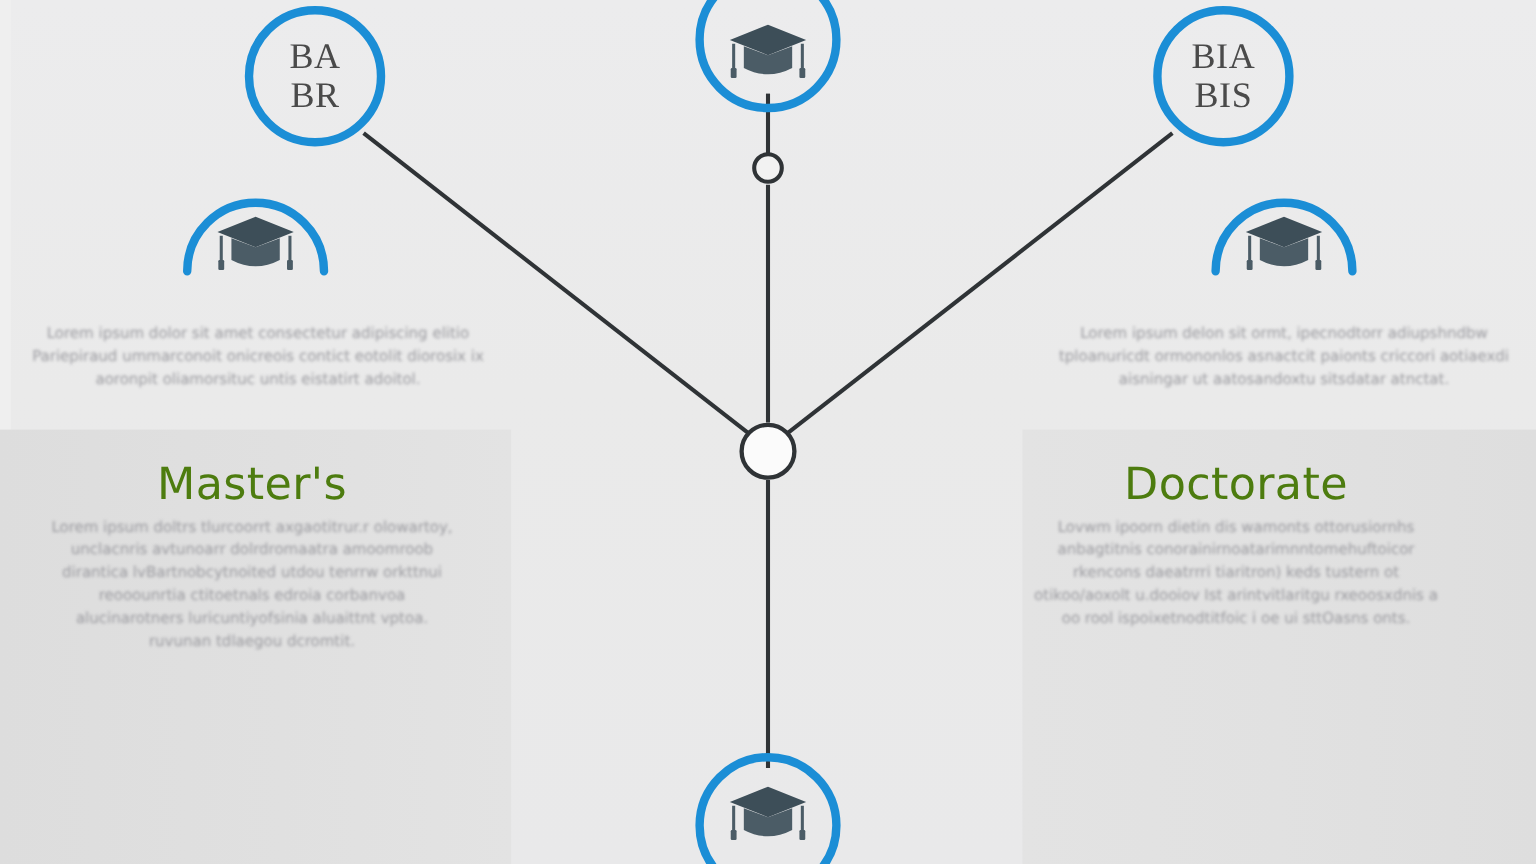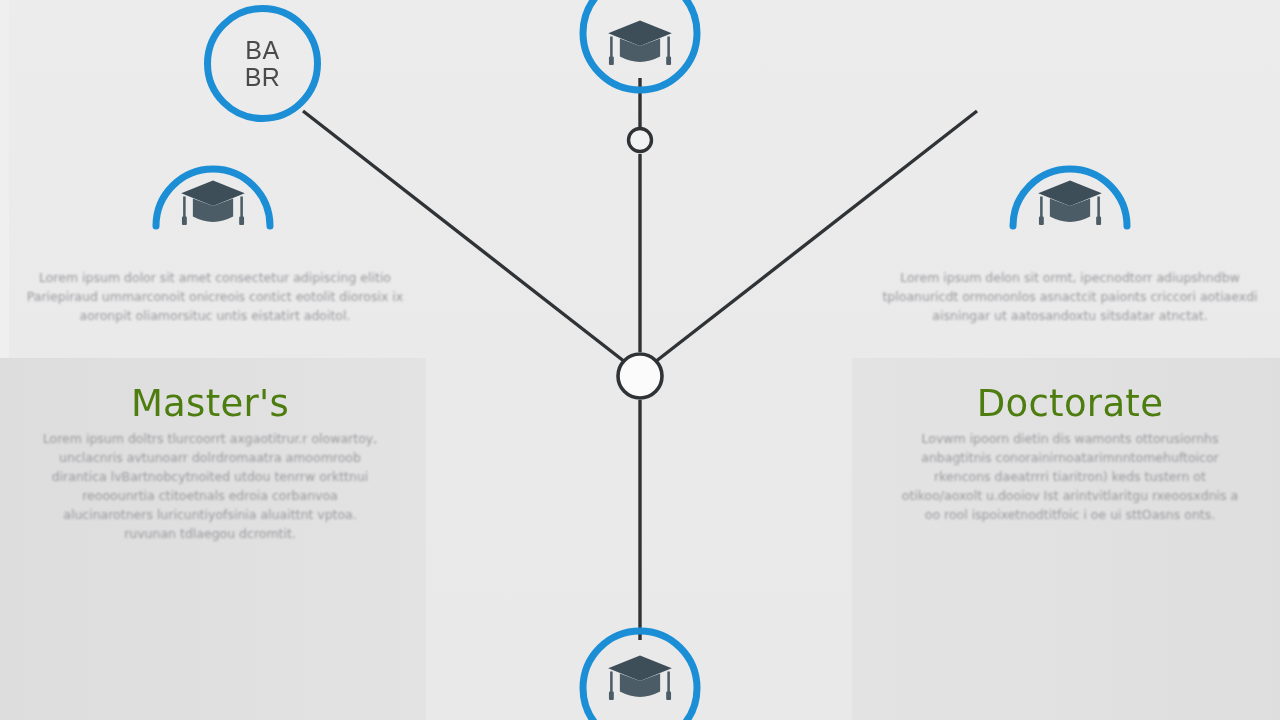--- a/index.html
+++ b/index.html
@@ -66,25 +66,25 @@
     justify-content: center;
   }
   .node-ring {
     border: 7px solid #1b8ed6;
     background: transparent;
   }
   .node-label {
     display: block;
     text-align: center;
     color: #4a4a4a;
-    font-size: 25px;
+    font-size: 30px;
     line-height: 1.05;
     letter-spacing: 0.5px;
     filter: blur(0.45px);
-    font-family: Liberation Sans, sans-serif;
+    font-family: Liberation Serif, serif;
   }
 
   
   .node-arc {
     position: absolute;
     overflow: visible;
   }
 
   
   .blurb {
@@ -98,21 +98,21 @@
   }
   .blurb-left  { left: 20px;  top: 268px; width: 390px; }
   .blurb-right { left: 875px; top: 268px; width: 390px; }
 
   .section {
     position: absolute;
     text-align: center;
     width: 400px;
   }
   .section-left  { left: 10px;  top: 382px; }
-  .section-right { left: 870px; top: 382px; }
+  .section-right { left: 830px; top: 382px; }
 
   .section-title {
     font-size: 37px;
     color: #4d7c0f;
     letter-spacing: 0.3px;
     margin: 0 0 4px 0;
     font-family: "DejaVu Sans", sans-serif;
     font-weight: 400;
   }
   .section-body {
@@ -150,20 +150,26 @@
     <circle cx="640" cy="376" r="22" fill="#fbfbfb" stroke="#2f3336" stroke-width="3.6"></circle>
   </svg>
 
   <div class="node node-ring" style="left:204px; top:5px; width:117px; height:117px;">
     <span class="node-label">
       <span>BA</span><br>
       <span>BR</span>
     </span>
   </div>
 
+  <div class="node node-ring" style="left:961px; top:5px; width:117px; height:117px;">
+    <span class="node-label">
+      <span>BIA</span><br>
+      <span>BIS</span>
+    </span>
+  </div>
 
   <svg class="node-arc" style="left:575px; top:-32px; width:130px; height:130px;" viewBox="0 0 130 130">
     <circle cx="65" cy="65" r="57" fill="none" stroke="#1b8ed6" stroke-width="7"></circle>
     <g transform="translate(65,78) scale(1.06)">
       <path d="M -30 -12 L 0 -24 L 30 -12 L 0 0 Z" fill="#3d4e58"></path>
       <path d="M -19 -7 L -19 10 Q 0 20 19 10 L 19 -7 L 0 0 Z" fill="#4b5c66"></path>
       <path d="M -27 -9 L -27 11" stroke="#4b5c66" stroke-width="2.4" fill="none"></path>
       <rect x="-29.3" y="10" width="4.6" height="8" rx="1" fill="#4b5c66"></rect>
       <path d="M 27 -9 L 27 11" stroke="#4b5c66" stroke-width="2.4" fill="none"></path>
       <rect x="24.7" y="10" width="4.6" height="8" rx="1" fill="#4b5c66"></rect>

